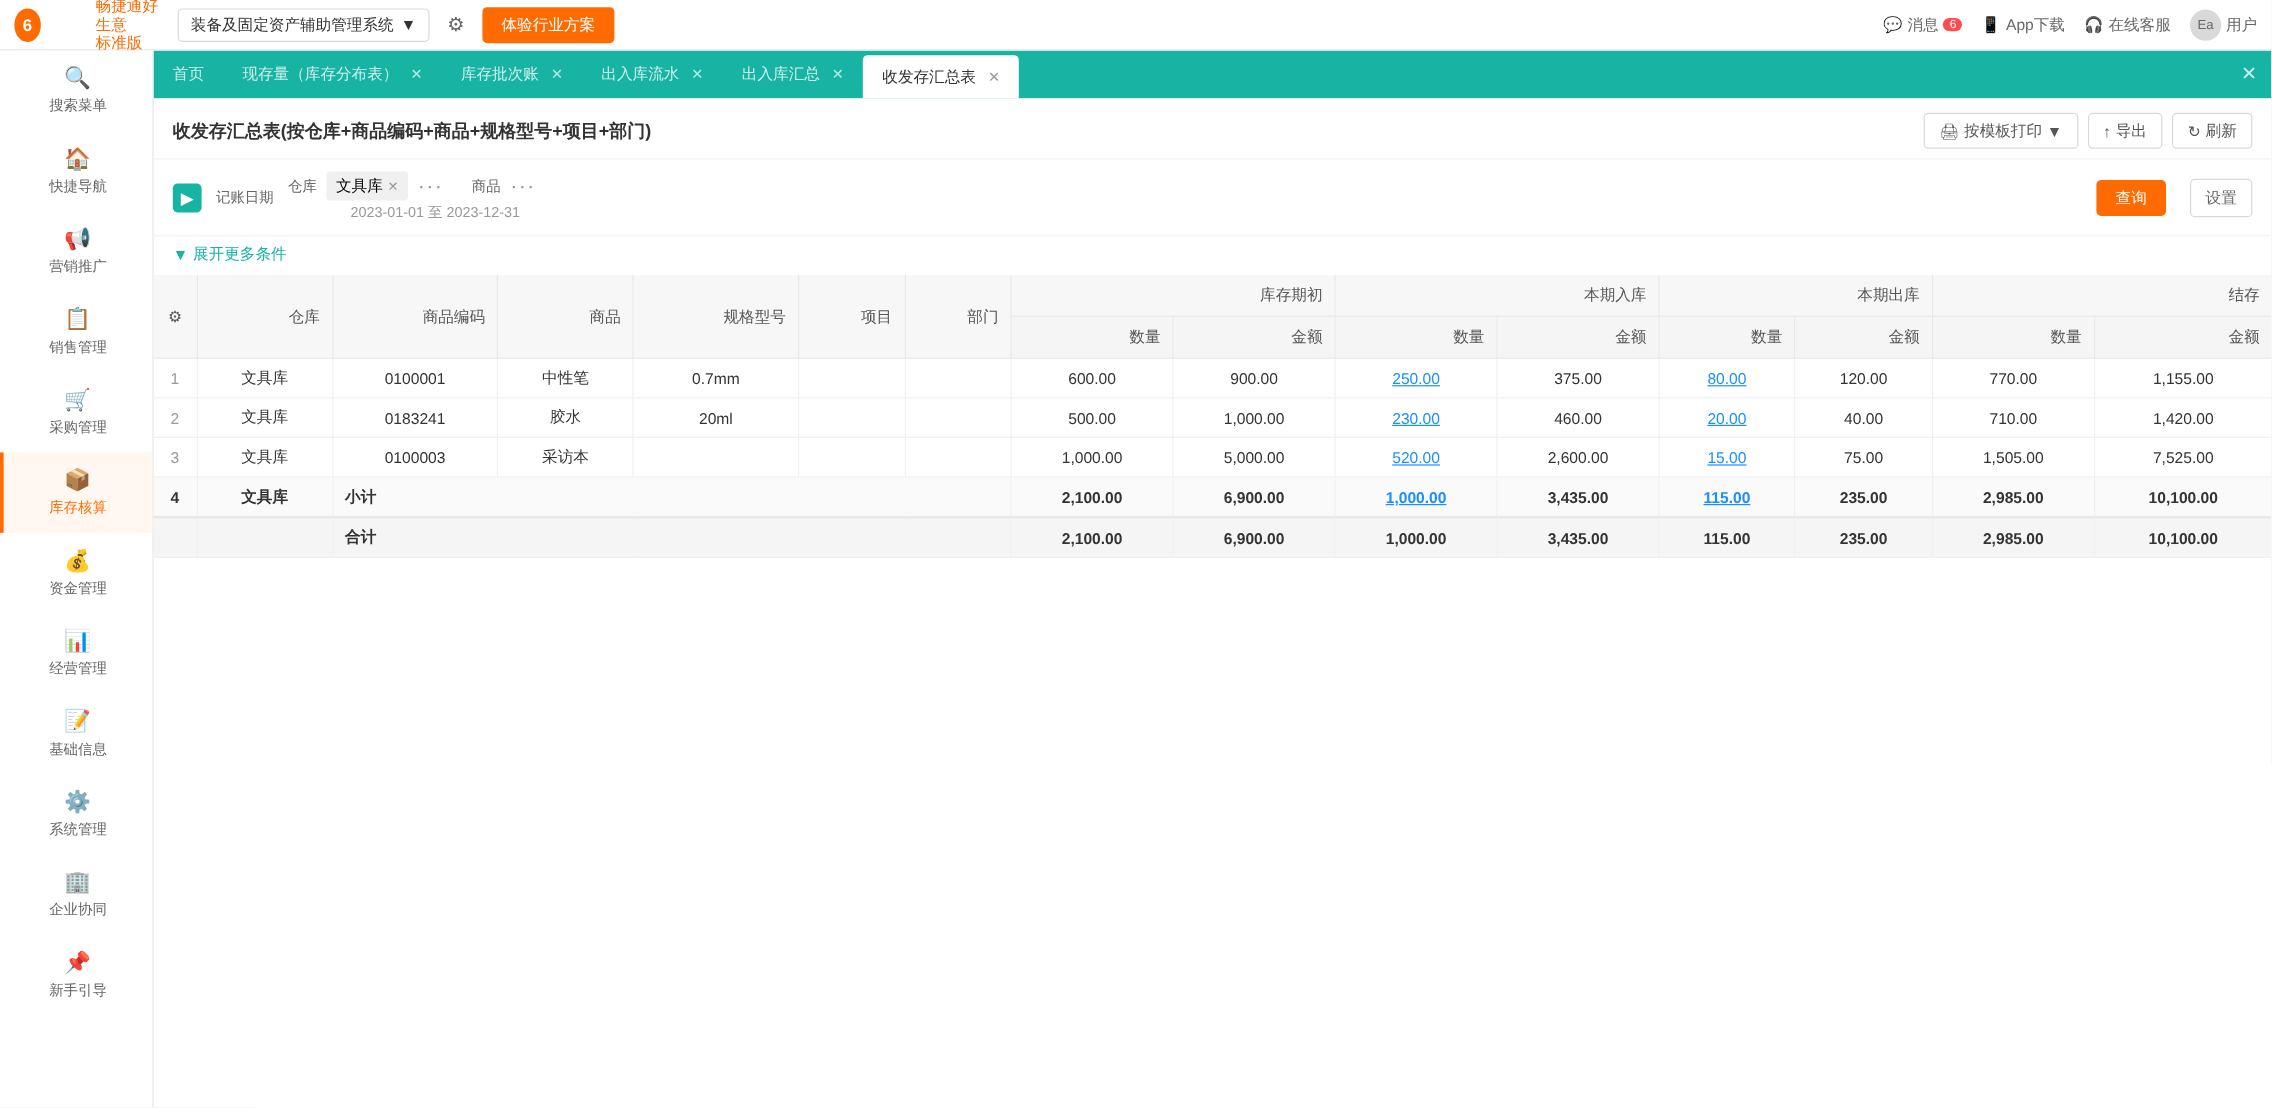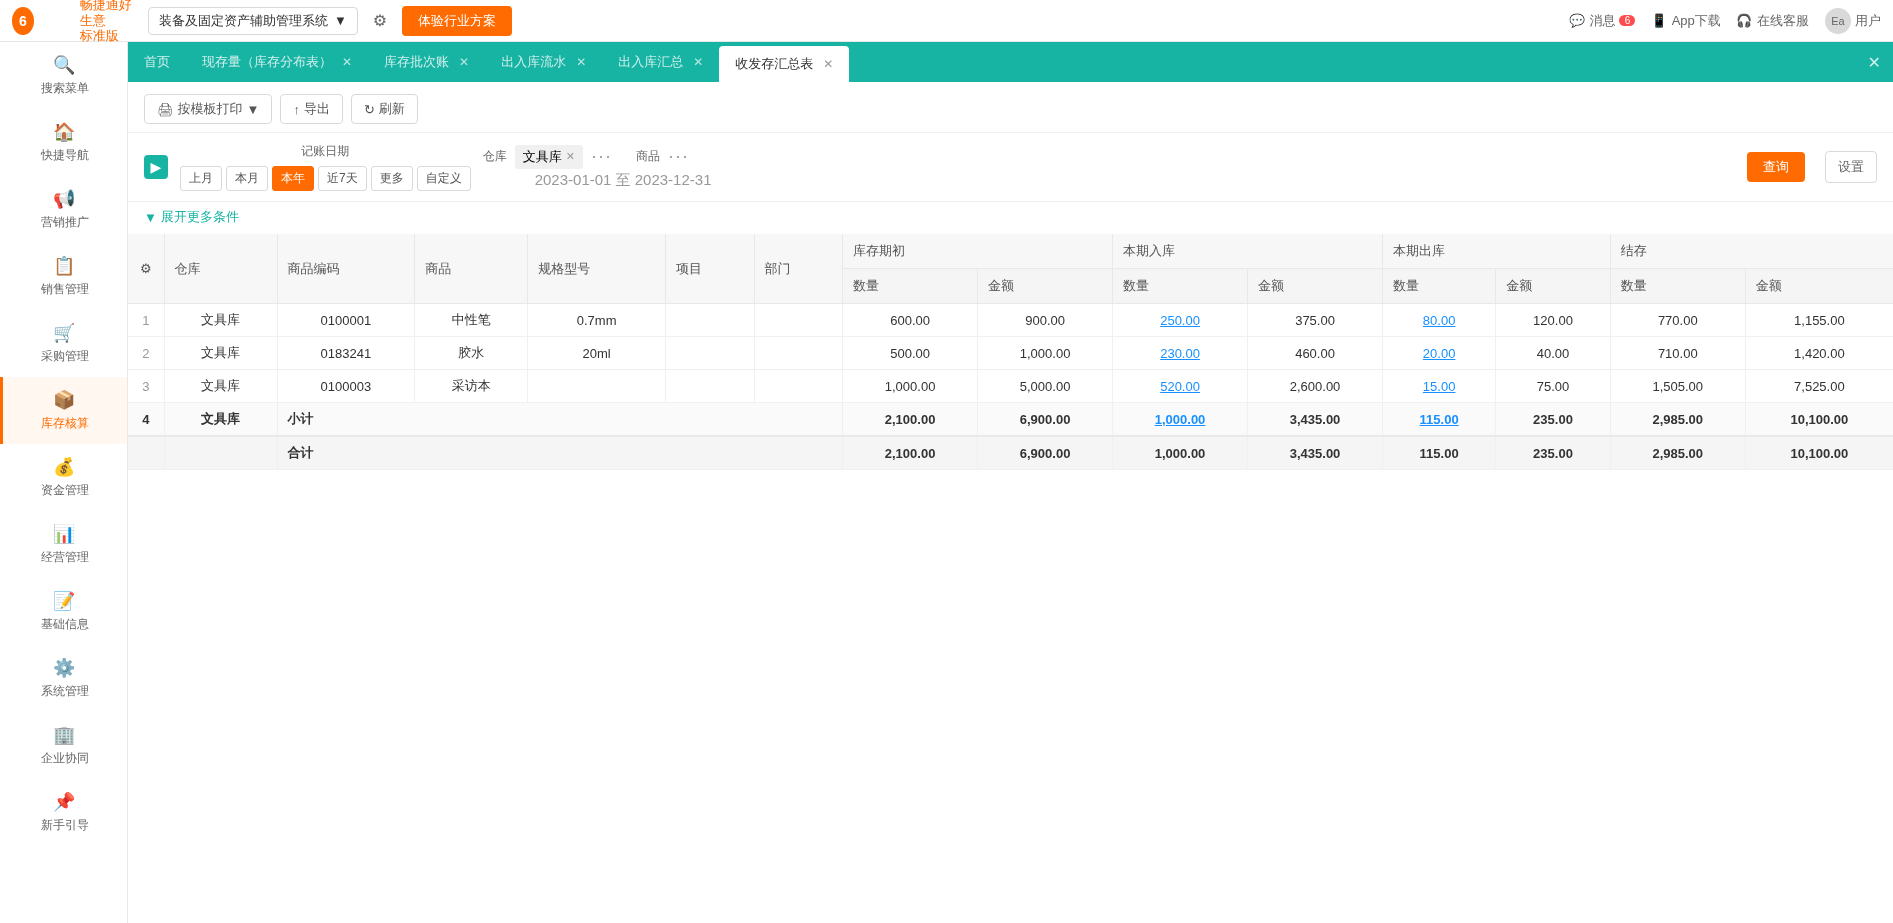--- a/index.html
+++ b/index.html
@@ -51,34 +51,34 @@
     .header-btn { display: flex; align-items: center; gap: 4px; padding: 5px 12px; border: 1px solid #d9d9d9; background: #fff; border-radius: 4px; cursor: pointer; color: #555; font-size: 12px; }
 
     
     .filter-bar { padding: 10px 16px; background: #fff; border-bottom: 1px solid #f0f0f0; display: flex; align-items: center; gap: 12px; flex-wrap: wrap; }
     .filter-toggle { background: #17b3a3; color: white; border: none; width: 24px; height: 24px; border-radius: 4px; cursor: pointer; font-size: 14px; display: flex; align-items: center; justify-content: center; flex-shrink: 0; }
     .filter-group { display: flex; align-items: center; gap: 6px; flex-direction: column; }
     .filter-label { color: #666; font-size: 12px; white-space: nowrap; }
     .date-options { display: flex; align-items: center; gap: 4px; }
     .date-btn { padding: 3px 8px; border: 1px solid #d9d9d9; border-radius: 3px; background: #fff; cursor: pointer; font-size: 12px; color: #555; }
     .date-btn.active { background: #ff6b00; color: white; border-color: #ff6b00; }
-    .date-range { font-size: 15px; color: #999; margin-top: 2px; }
+    .date-range { font-size: 12px; color: #999; margin-top: 2px; }
     .warehouse-tag { display: flex; align-items: center; gap: 4px; background: #f0f0f0; padding: 3px 8px; border-radius: 3px; font-size: 12px; }
     .tag-close { cursor: pointer; color: #999; font-size: 11px; }
     .filter-more { color: #999; cursor: pointer; font-size: 18px; letter-spacing: 1px; }
 
     
     .query-btn { background: #ff6b00; color: white; border: none; border-radius: 4px; padding: 6px 16px; cursor: pointer; font-size: 13px; }
     .set-btn { background: #fff; color: #666; border: 1px solid #d9d9d9; border-radius: 4px; padding: 6px 12px; cursor: pointer; font-size: 13px; }
 
     
     .table-wrap { padding: 0; overflow-x: auto; }
     table { width: 100%; border-collapse: collapse; font-size: 13px; }
     thead tr { background: #f5f5f5; }
-    th { padding: 8px 10px; text-align: left; color: #555; font-weight: normal; border-bottom: 1px solid #e8e8e8; border-right: 1px solid #e8e8e8; white-space: nowrap; }
+    th { padding: 8px 10px; text-align: right; color: #555; font-weight: normal; border-bottom: 1px solid #e8e8e8; border-right: 1px solid #e8e8e8; white-space: nowrap; }
     th:last-child { border-right: none; }
     td { padding: 7px 10px; text-align: center; border-bottom: 1px solid #f0f0f0; border-right: 1px solid #f0f0f0; color: #333; white-space: nowrap; }
     td:last-child { border-right: none; }
     .subtotal-row td { background: #fafafa; font-weight: bold; }
     .number-link { color: #1890ff; text-decoration: underline; cursor: pointer; }
     .settings-icon-cell { width: 36px; text-align: center; }
     .row-number { color: #999; }
     tfoot tr td { background: #f5f5f5; font-weight: bold; border-top: 2px solid #e8e8e8; }
 
     
@@ -206,20 +206,21 @@
         <span>收发存汇总表</span>
         <span class="tab-close">✕</span>
       </div>
       <div class="tab-bar-close">✕</div>
     </div>
 
     <div class="page-content">
       <div class="page-inner">
 
         <div class="page-header">
+          <div class="page-title">收发存汇总表(按仓库+商品编码+商品+规格型号+项目+部门)</div>
           <div class="header-actions">
             <button class="header-btn">
               <span>🖨</span>
               <span>按模板打印</span>
               <span>▼</span>
             </button>
             <button class="header-btn">
               <span>↑</span>
               <span>导出</span>
             </button>
@@ -227,28 +228,20 @@
               <span>↻</span>
               <span>刷新</span>
             </button>
           </div>
         </div>
 
         <div class="filter-bar">
           <button class="filter-toggle">▶</button>
           <div class="filter-group">
             <span class="filter-label">记账日期</span>
-            <div class="date-options">
-              <button class="date-btn">上月</button>
-              <button class="date-btn">本月</button>
-              <button class="date-btn active">本年</button>
-              <button class="date-btn">近7天</button>
-              <button class="date-btn">更多</button>
-              <button class="date-btn">自定义</button>
-            </div>
           </div>
           <div style="display:flex;flex-direction:column;">
             <div style="display:flex;align-items:center;gap:8px;">
               <span class="filter-label">仓库</span>
               <div class="warehouse-tag">
                 <span>文具库</span>
                 <span class="tag-close">✕</span>
               </div>
               <span class="filter-more">···</span>
               <span class="filter-label" style="margin-left:16px;">商品</span>

